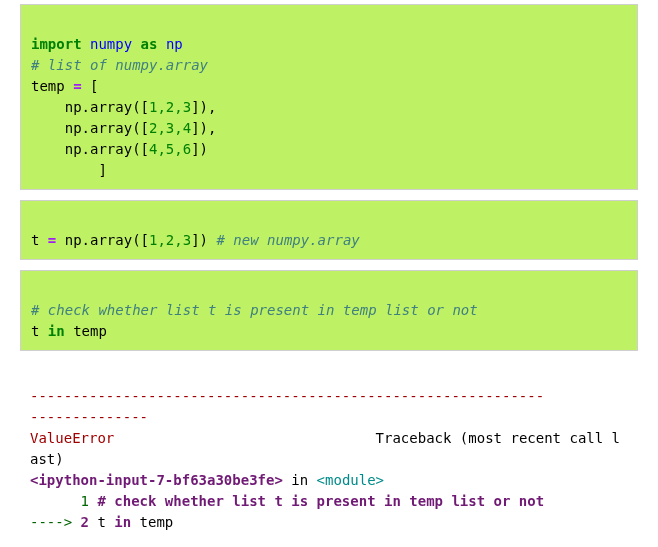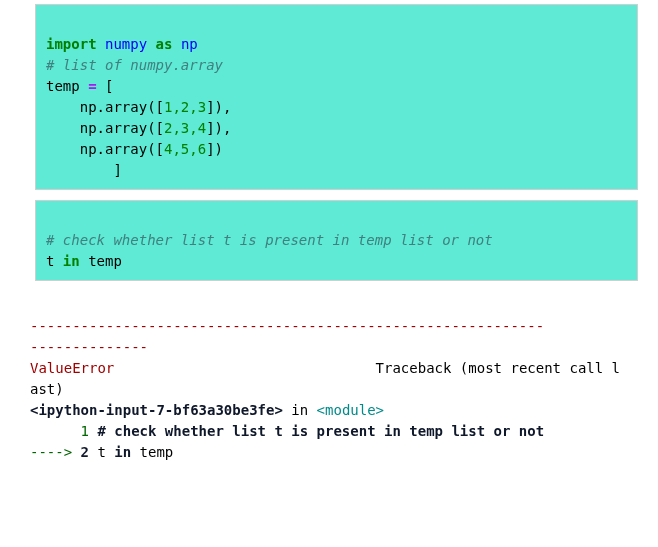--- a/index.html
+++ b/index.html
@@ -8,60 +8,62 @@
     font-family: "Consolas", "Menlo", "DejaVu Sans Mono", monospace;
     font-size: 14px;
     line-height: 1.5;
     background: #fff;
     width: 658px;
   }
   .container {
     padding: 4px 0 10px 0;
   }
   .cell {
-    margin: 0 20px 10px 35px;
+    margin: 0 20px 10px 20px;
     border: 1px solid #cfcfcf;
-    background: #5eead4;
+    background: #bef264;
     padding: 8px 10px;
     white-space: pre;
     overflow: hidden;
   }
   .output {
     margin: 0 20px 6px 20px;
     padding: 4px 10px;
     white-space: pre-wrap;
     word-break: break-all;
     position: relative;
   }
   .kw-green { color: #008000; font-weight: bold; }
   .kw-purple { color: #a020f0; font-weight: bold; }
   .name-blue { color: #0000ff; }
   .comment { color: #408080; font-style: italic; }
   .literal { color: #008000; }
   .errname { color: #a10000; font-weight: normal; }
-  .errbold { color: #0f172a; font-weight: bold; }
+  .errbold { color: #701a75; font-weight: bold; }
   .errtext { color: #a10000; }
   .module { color: #008b8b; text-align: right; }
   .arrow { color: #006400; }
   .tb-plain { color: #000; }
 </style>
 </head>
 <body>
 
 <div class="container">
 
   <div class="cell">
 <span class="kw-green">import</span><span class="name-blue"> numpy </span><span class="kw-green">as</span><span class="name-blue"> np</span>
 <span class="comment"># list of numpy.array</span>
 <span>temp </span><span class="kw-purple">= </span><span>[</span>
 <span>    np.array([</span><span class="literal">1,2,3</span><span>]),</span>
 <span>    np.array([</span><span class="literal">2,3,4</span><span>]),</span>
 <span>    np.array([</span><span class="literal">4,5,6</span><span>])</span>
 <span>        ]</span></div>
 
+  <div class="cell">
+<span>t </span><span class="kw-purple">= </span><span>np.array([</span><span class="literal">1,2,3</span><span>]) </span><span class="comment"># new numpy.array</span></div>
 
   <div class="cell">
 <span class="comment"># check whether list t is present in temp list or not</span>
 <span>t </span><span class="kw-green">in</span><span> temp</span></div>
 
   <div class="output">
 <span class="errtext">-------------------------------------------------------------</span>
 <span class="errtext">--------------</span>
 <span class="errname">ValueError</span><span class="tb-plain">                               Traceback (most recent call last)</span>
 <span class="errbold">&lt;ipython-input-7-bf63a30be3fe&gt;</span><span class="tb-plain"> in </span><span class="module">&lt;module&gt;</span>

